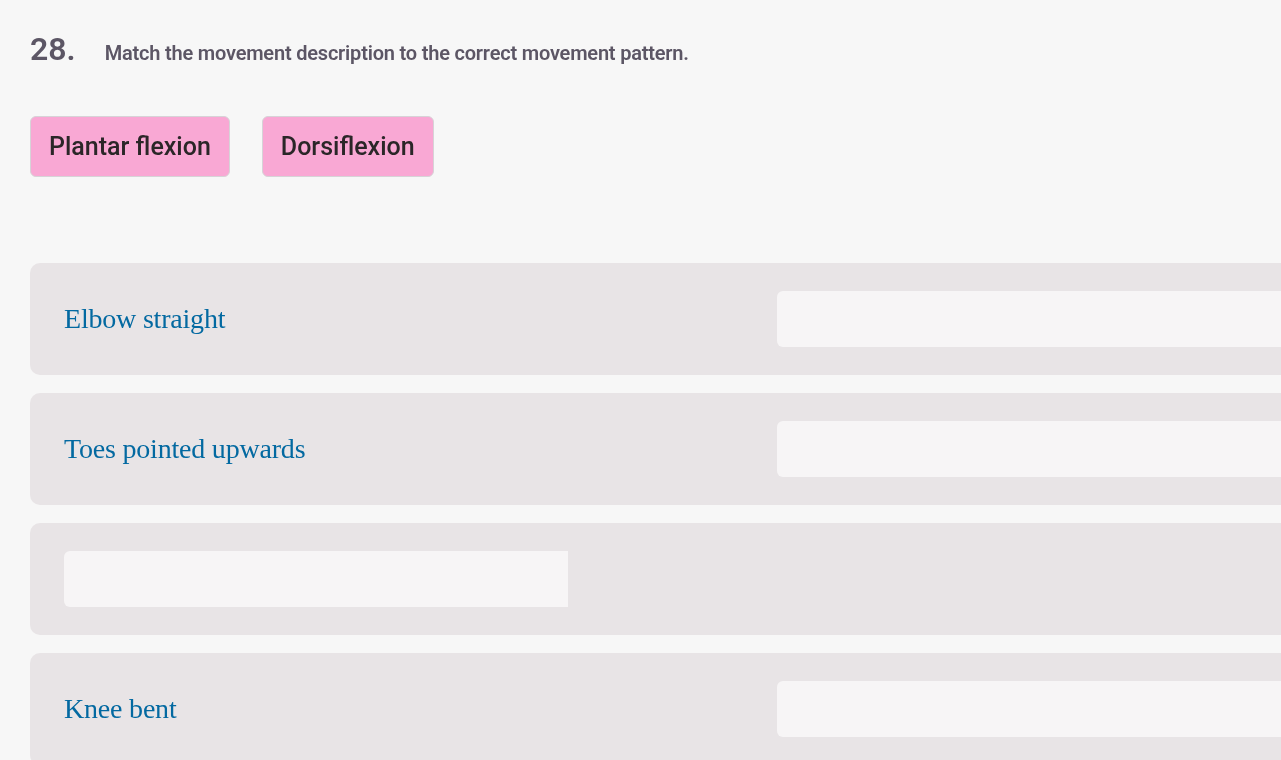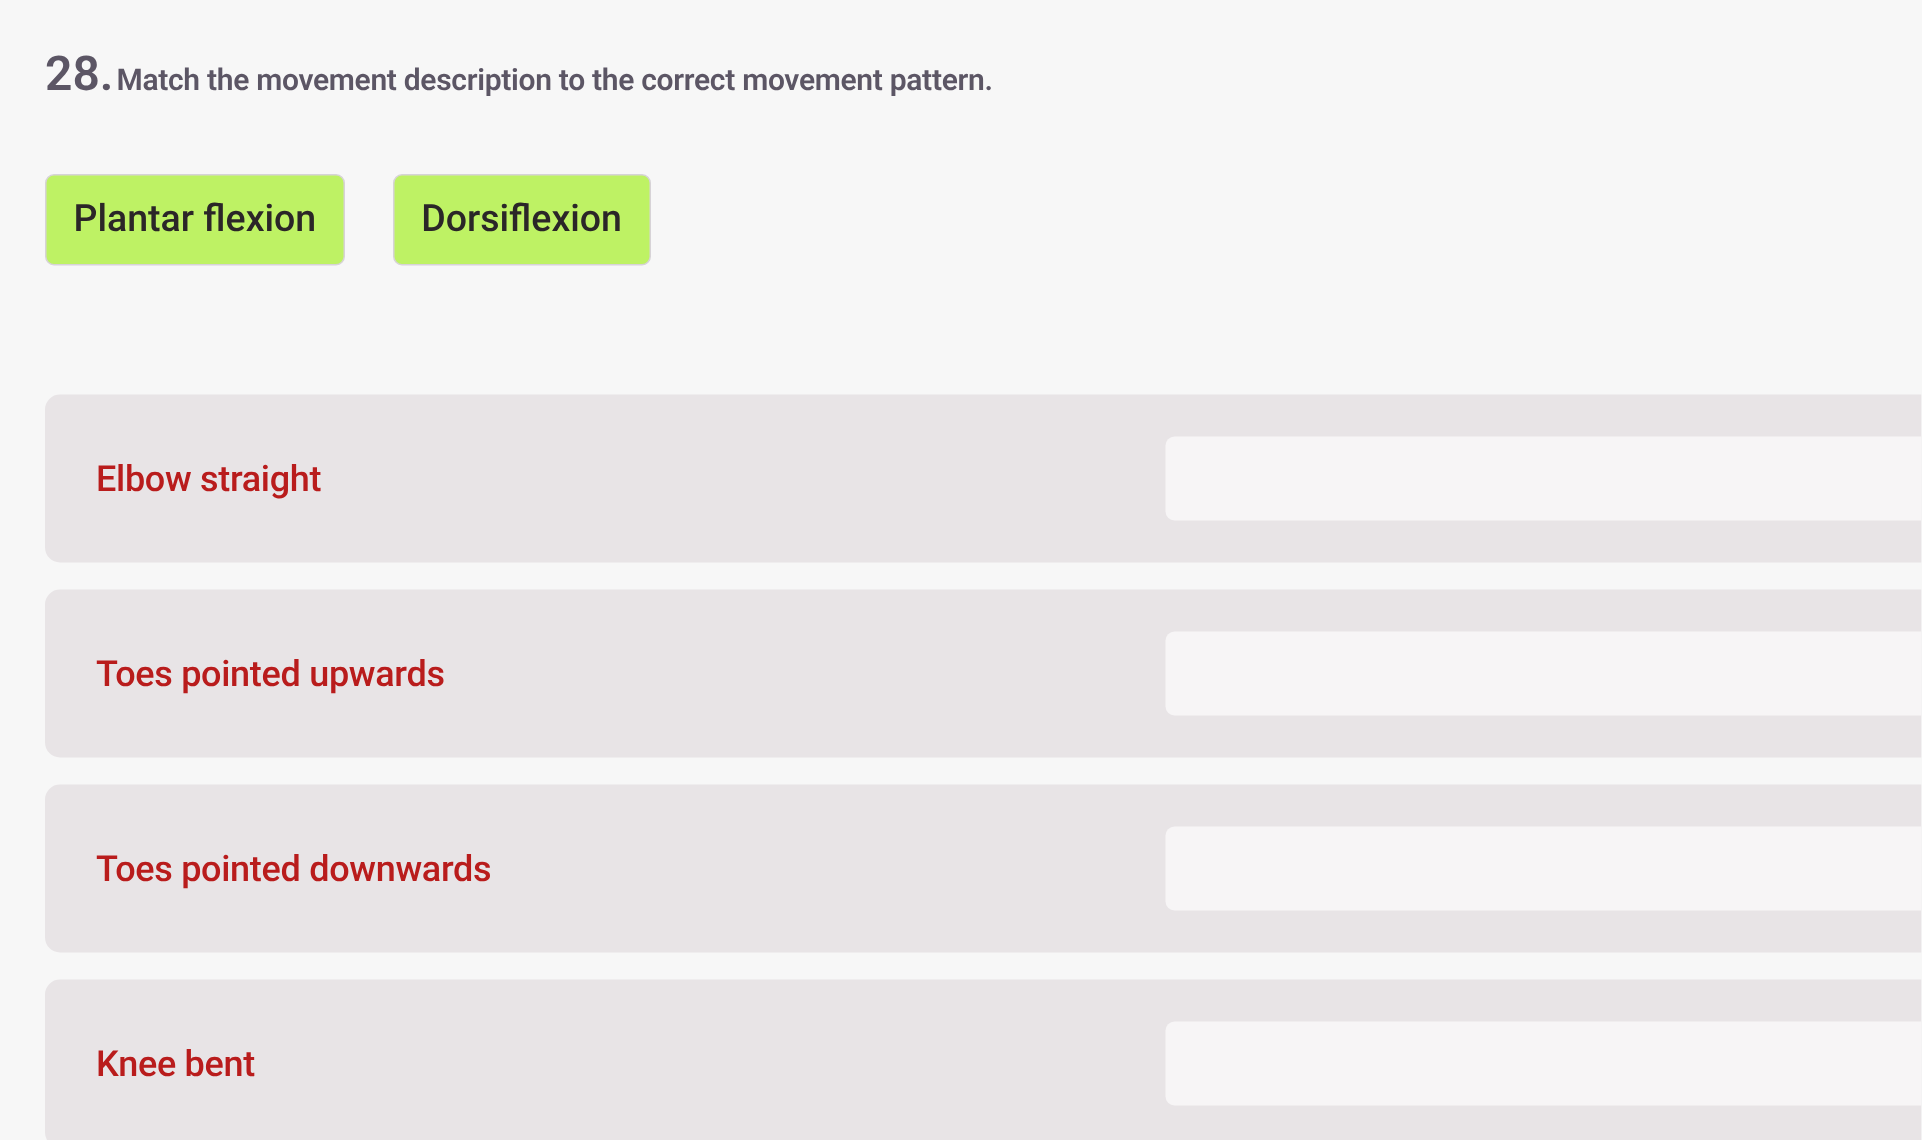--- a/index.html
+++ b/index.html
@@ -13,40 +13,40 @@
       width: 1281px;
       height: 760px;
       overflow: hidden;
     }
     .container {
       padding: 30px 0 0 30px;
     }
     .question-header {
       display: flex;
       align-items: baseline;
-      gap: 2px;
+      gap: 29px;
       margin-bottom: 48px;
       color: #5c5665;
     }
     .question-number {
       font-size: 32px;
       font-weight: 600;
     }
     .question-text {
       font-size: 20px;
       font-weight: 600;
       letter-spacing: -0.2px;
     }
     .options-row {
       display: flex;
       gap: 32px;
       margin-bottom: 86px;
     }
     .option {
-      background-color: #bef264;
+      background-color: #f9a8d4;
       border: 1px solid #d7d3d7;
       border-radius: 6px;
       padding: 15px 18px;
       font-size: 25px;
       color: #2b2628;
       font-weight: 500;
       cursor: grab;
       user-select: none;
     }
     .match-rows {
@@ -57,24 +57,25 @@
     .match-row {
       background-color: #e8e4e6;
       border-radius: 10px 0 0 10px;
       display: flex;
       align-items: center;
       justify-content: space-between;
       padding: 24px 0 24px 34px;
       min-height: 112px;
     }
     .match-label {
-      font-size: 24px;
-      color: #b91c1c;
+      font-size: 28px;
+      color: #0369a1;
       font-weight: 500;
       letter-spacing: -0.2px;
+      font-family: Liberation Serif, serif;
     }
     .drop-zone {
       background-color: #f7f5f6;
       border-radius: 6px 0 0 6px;
       width: 504px;
       height: 56px;
     }
   </style>
 </head>
 <body>
@@ -97,21 +98,20 @@
       <span class="match-label">Elbow straight</span>
       <div class="drop-zone"></div>
     </div>
 
     <div class="match-row">
       <span class="match-label">Toes pointed upwards</span>
       <div class="drop-zone"></div>
     </div>
 
     <div class="match-row">
-      <span class="match-label">Toes pointed downwards</span>
       <div class="drop-zone"></div>
     </div>
 
     <div class="match-row">
       <span class="match-label">Knee bent</span>
       <div class="drop-zone"></div>
     </div>
 
   </div>
 

